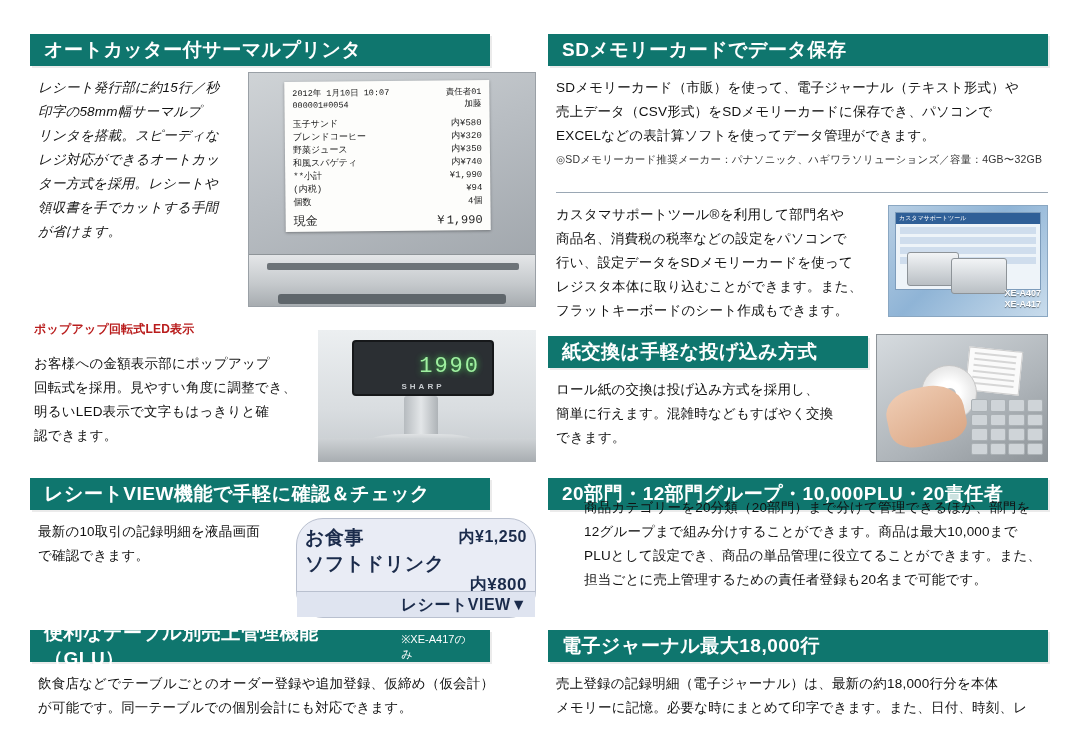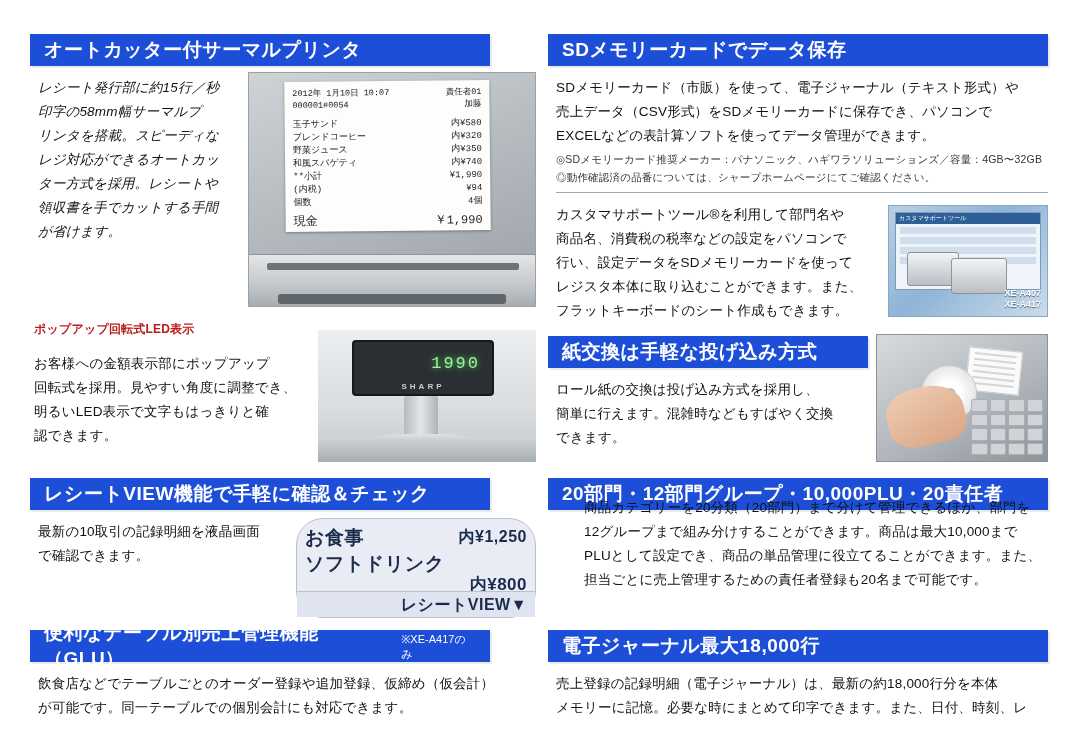--- a/index.html
+++ b/index.html
@@ -10,21 +10,21 @@
     font-family:"Liberation Sans", sans-serif;
     color:#111;
     position:relative;
     overflow:hidden;
   }
   .page { position:absolute; inset:0; }
 
   
   .bar {
     position:absolute;
-    background:#1d4ed8;
+    background:#0f766e;
     color:#ffffff;
     font-size:19px;
     font-weight:bold;
     letter-spacing:0.5px;
     display:flex;
     align-items:center;
     padding:16px 14px;
     height:31px;
     box-shadow:2px 2px 0 rgba(0,0,0,0.08);
   }
@@ -95,21 +95,21 @@
   .led {
     background:linear-gradient(180deg,#eceff1 0%,#d9dde0 60%,#c3c8cc 100%);
   }
   .led .screen {
     position:absolute; left:34px; top:10px; width:142px; height:56px;
     background:#2b2f33; border-radius:4px; border:2px solid #16181a;
   }
   .led .digits {
     position:absolute; right:12px; top:12px;
     font-family:"Liberation Mono", monospace;
-    font-size:17px; color:#9ff0a0; letter-spacing:2px;
+    font-size:22px; color:#9ff0a0; letter-spacing:2px;
     text-shadow:0 0 6px #4ce05a;
   }
   .led .brand {
     position:absolute; left:0; right:0; bottom:3px; text-align:center;
     color:#c8ccd0; font-size:8px; letter-spacing:3px; font-weight:bold;
   }
   .led .neck {
     position:absolute; left:86px; top:66px; width:34px; height:42px;
     background:linear-gradient(90deg,#b6bbbf,#e3e6e8,#aeb3b7);
     border-radius:3px;
@@ -304,21 +304,20 @@
   <div class="txt" style="left:38px; top:672px; width:460px; white-space:pre-line;">飲食店などでテーブルごとのオーダー登録や追加登録、仮締め（仮会計）
 が可能です。同一テーブルでの個別会計にも対応できます。</div>
 
   <div class="bar" style="left:548px; top:34px; width:500px;">
     <span>SDメモリーカードでデータ保存</span>
   </div>
   <div class="txt" style="left:556px; top:76px; width:495px; white-space:pre-line;">SDメモリーカード（市販）を使って、電子ジャーナル（テキスト形式）や
 売上データ（CSV形式）をSDメモリーカードに保存でき、パソコンで
 EXCELなどの表計算ソフトを使ってデータ管理ができます。</div>
   <div class="txt small" style="left:556px; top:152px; width:495px;">◎SDメモリーカード推奨メーカー：パナソニック、ハギワラソリューションズ／容量：4GB〜32GB</div>
-  <div class="txt small" style="left:556px; top:170px; width:495px;">◎動作確認済の品番については、シャープホームページにてご確認ください。</div>
   <div class="rule" style="left:556px; top:192px; width:492px;"></div>
 
   <div class="txt" style="left:556px; top:203px; width:330px; white-space:pre-line;">カスタマサポートツール®を利用して部門名や
 商品名、消費税の税率などの設定をパソコンで
 行い、設定データをSDメモリーカードを使って
 レジスタ本体に取り込むことができます。また、
 フラットキーボードのシート作成もできます。</div>
 
   <div class="photo sdtool" style="left:888px; top:205px; width:160px; height:112px;">
     <div class="win">

